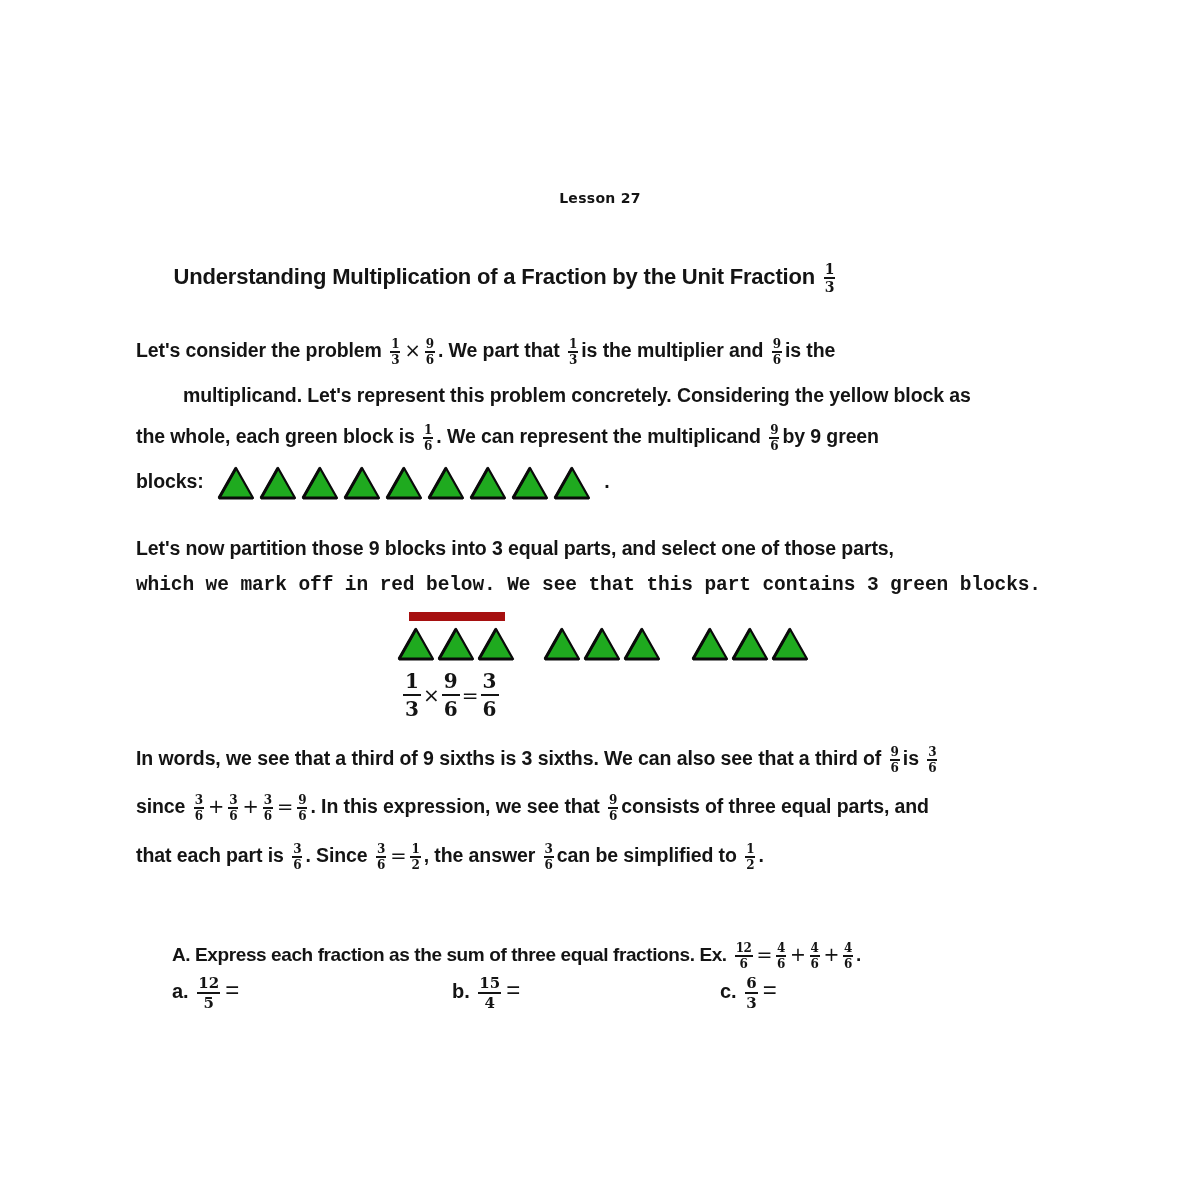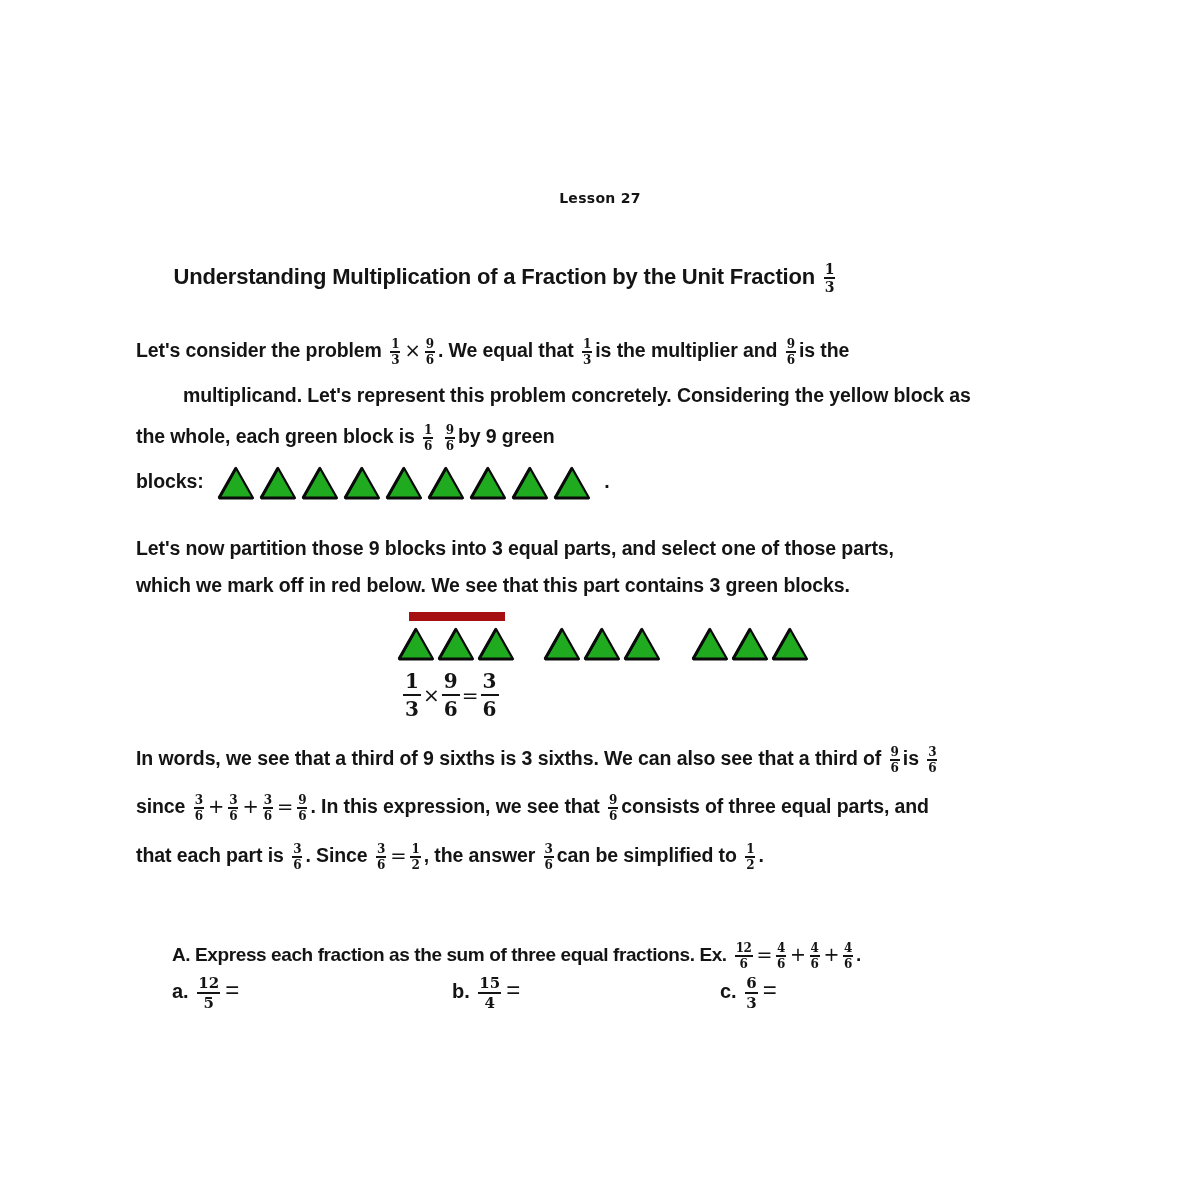--- a/index.html
+++ b/index.html
@@ -81,42 +81,42 @@
   <div class="line" style="top:338px;">
     <span>Let's consider the problem</span>
     <span class="frac">
         <span class="num">1</span>
         <span class="bar"></span>
         <span class="den">3</span>
       </span><span class="op">×</span><span class="frac">
         <span class="num">9</span>
         <span class="bar"></span>
         <span class="den">6</span>
-      </span><span>. We equal that</span>
+      </span><span>. We part that</span>
     <span class="frac">
         <span class="num">1</span>
         <span class="bar"></span>
         <span class="den">3</span>
       </span><span>is the multiplier and</span>
     <span class="frac">
         <span class="num">9</span>
         <span class="bar"></span>
         <span class="den">6</span>
       </span><span>is the</span>
   </div>
 
   <div class="line" style="top:384px;margin-left:47px;">multiplicand.  Let's represent this problem concretely. Considering the yellow block as</div>
 
   <div class="line" style="top:424px;">
     <span>the whole, each green block is</span>
     <span class="frac">
         <span class="num">1</span>
         <span class="bar"></span>
         <span class="den">6</span>
-      </span>
+      </span><span>. We can represent the multiplicand</span>
     <span class="frac">
         <span class="num">9</span>
         <span class="bar"></span>
         <span class="den">6</span>
       </span><span>by 9 green</span>
   </div>
 
   <div class="line" style="top:466px;">
     <span>blocks:</span>
     <span class="tri-row">
@@ -145,21 +145,21 @@
           <use href="#tri"></use>
         </svg>
       <svg class="tri">
           <use href="#tri"></use>
         </svg>
     </span>
     <span style="margin-left:8px;">.</span>
   </div>
 
   <div class="line" style="top:537px;text-align:center;">Let's now partition those 9 blocks into 3 equal parts, and select one of those parts,</div>
-  <div class="line" style="top:574px;">which we mark off in red below. We see that this part contains 3 green blocks.</div>
+  <div class="line" style="top:574px;font-family:Liberation Mono, monospace;">which we mark off in red below. We see that this part contains 3 green blocks.</div>
 
   <div class="groups">
     <div class="redbar"></div>
     <div class="group" style="left:0px;">
       <svg class="tri">
           <use href="#tri"></use>
         </svg>
       <svg class="tri">
           <use href="#tri"></use>
         </svg>

